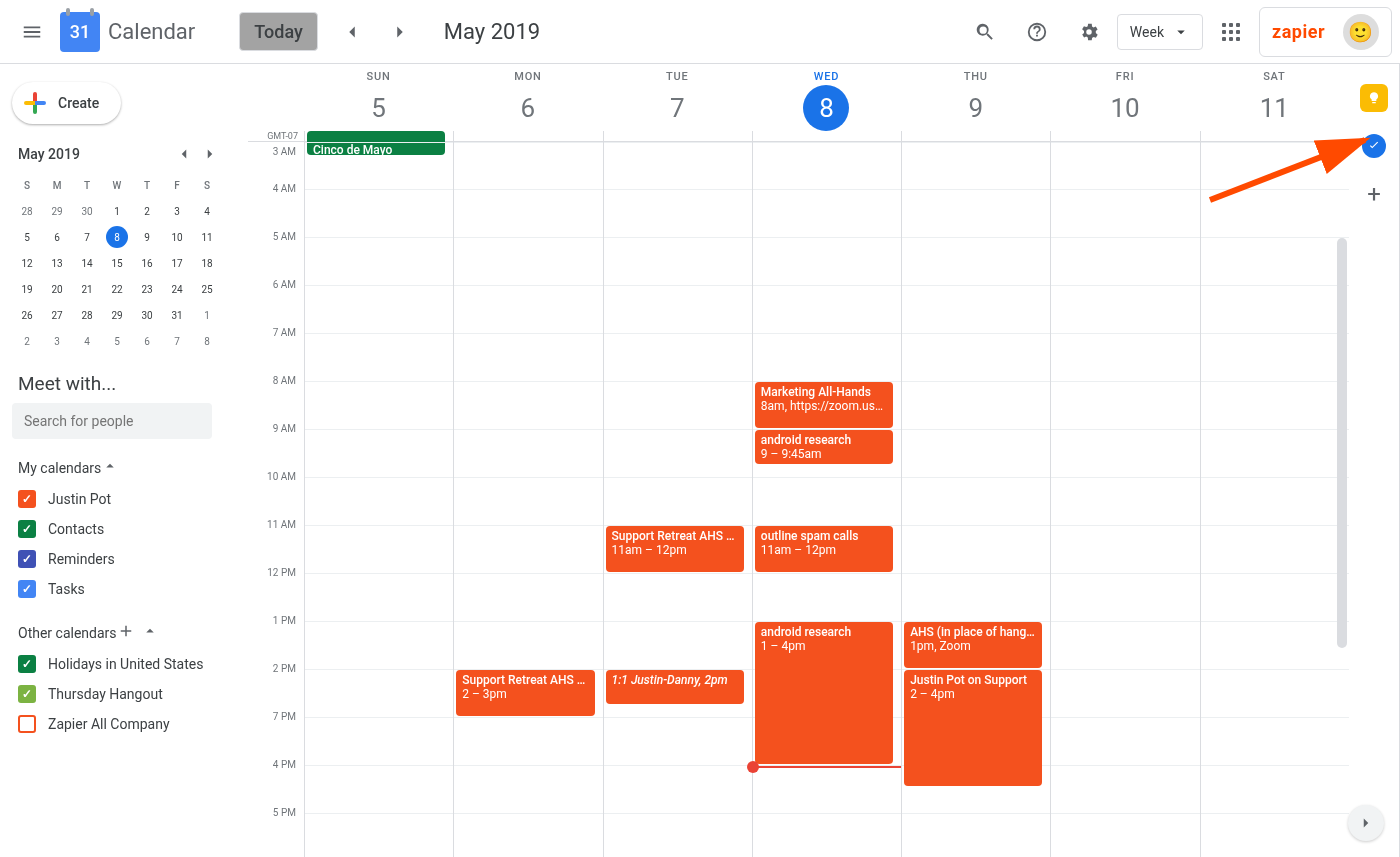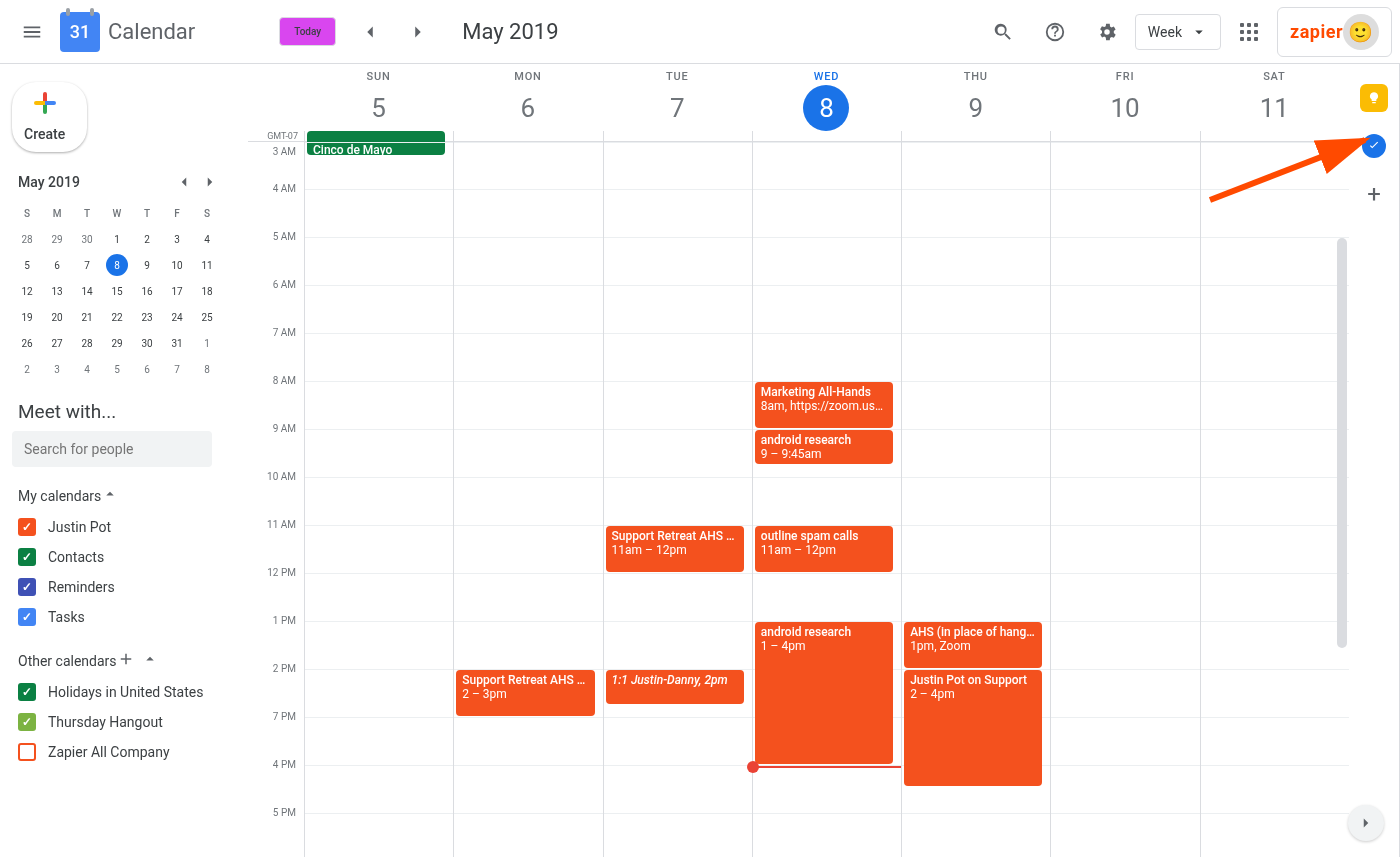--- a/index.html
+++ b/index.html
@@ -3,31 +3,31 @@
 <meta charset="utf-8">
 <style>
 * { box-sizing: border-box; margin:0; padding:0; font-family: 'Google Sans', Roboto, Arial, sans-serif; }
 body { background:#fff; color:#3c4043; width:1400px; height:857px; overflow:hidden; position:relative; }
 .header { height:64px; display:flex; align-items:center; padding:0 8px; border-bottom:1px solid #dadce0; gap:4px;}
 .iconbtn { width:48px; height:48px; border-radius:50%; display:flex; align-items:center; justify-content:center; cursor:pointer; color:#5f6368;}
 .logo { display:flex; align-items:center; gap:8px; margin-right:40px;}
 .logo-glyph { width:40px; height:40px; background:#4285f4; color:#fff; font-weight:500; font-size:18px; display:flex; align-items:center; justify-content:center; border-radius:4px; position:relative;}
 .logo-glyph::before{content:"";position:absolute;top:-4px;left:6px;width:4px;height:8px;background:#9aa0a6;border-radius:2px;box-shadow:24px 0 0 #9aa0a6;}
 .logo-text { font-size:22px; color:#5f6368;}
-.today-btn { border:1px solid #dadce0; background:#d946ef; padding:8px 14px; border-radius:4px; font-size:10px; font-weight:500; color:#3c4043; cursor:pointer;margin-left:40px;}
+.today-btn { border:1px solid #dadce0; background:#a3a3a3; padding:8px 14px; border-radius:4px; font-size:18px; font-weight:500; color:#3c4043; cursor:pointer;}
 .nav-arrows{display:flex;margin:0 6px;}
 .period{font-size:22px;color:#3c4043;margin-left:10px;}
 .spacer{flex:1;}
 .dropdown{border:1px solid #dadce0;padding:8px 12px;border-radius:4px;font-size:14px;display:flex;align-items:center;gap:8px;cursor:pointer;}
-.zapier-btn{border:1px solid #dadce0;border-radius:6px;padding:6px 12px;display:flex;align-items:center;gap:0;cursor:pointer;}
+.zapier-btn{border:1px solid #dadce0;border-radius:6px;padding:6px 12px;display:flex;align-items:center;gap:18px;cursor:pointer;}
 .zapier-text{color:#ff4a00;font-weight:700;font-size:18px;letter-spacing:.5px;}
 .avatar{width:36px;height:36px;border-radius:50%;background:#ddd;display:flex;align-items:center;justify-content:center;font-size:20px;cursor:pointer;}
 .body{display:flex;height:793px;}
 .sidebar{width:248px;padding:12px 20px 12px 12px;overflow:hidden;}
-.create-btn{display:inline-flex;align-items:center;gap:12px;background:#fff;border:none;box-shadow:0 1px 3px rgba(0,0,0,.2),0 1px 2px rgba(0,0,0,.14);border-radius:24px;padding:10px 22px 10px 12px;font-size:14px;font-weight:500;color:#3c4043;cursor:pointer;margin:6px 0 18px 0;flex-direction:column;}
+.create-btn{display:inline-flex;align-items:center;gap:12px;background:#fff;border:none;box-shadow:0 1px 3px rgba(0,0,0,.2),0 1px 2px rgba(0,0,0,.14);border-radius:24px;padding:10px 22px 10px 12px;font-size:14px;font-weight:500;color:#3c4043;cursor:pointer;margin:6px 0 18px 0;}
 .plus{position:relative;width:22px;height:22px;}
 .plus::before,.plus::after{content:"";position:absolute;background:#4285f4;}
 .plus::before{left:9px;top:0;width:4px;height:22px;border-radius:2px;background:linear-gradient(#ea4335 50%,#34a853 50%);}
 .plus::after{top:9px;left:0;width:22px;height:4px;border-radius:2px;background:linear-gradient(90deg,#fbbc04 50%,#4285f4 50%);}
 .mini-head{display:flex;align-items:center;justify-content:space-between;font-size:14px;font-weight:500;color:#3c4043;padding:0 6px;}
 .mini-arrows{display:flex;gap:2px;}
 .mini-grid{width:210px;margin-top:6px;}
 .mini-row{display:flex;}
 .mini-cell{width:30px;height:26px;font-size:10px;color:#70757a;display:flex;align-items:center;justify-content:center;cursor:pointer;}
 .mini-cell.dow{color:#70757a;font-weight:500;}

